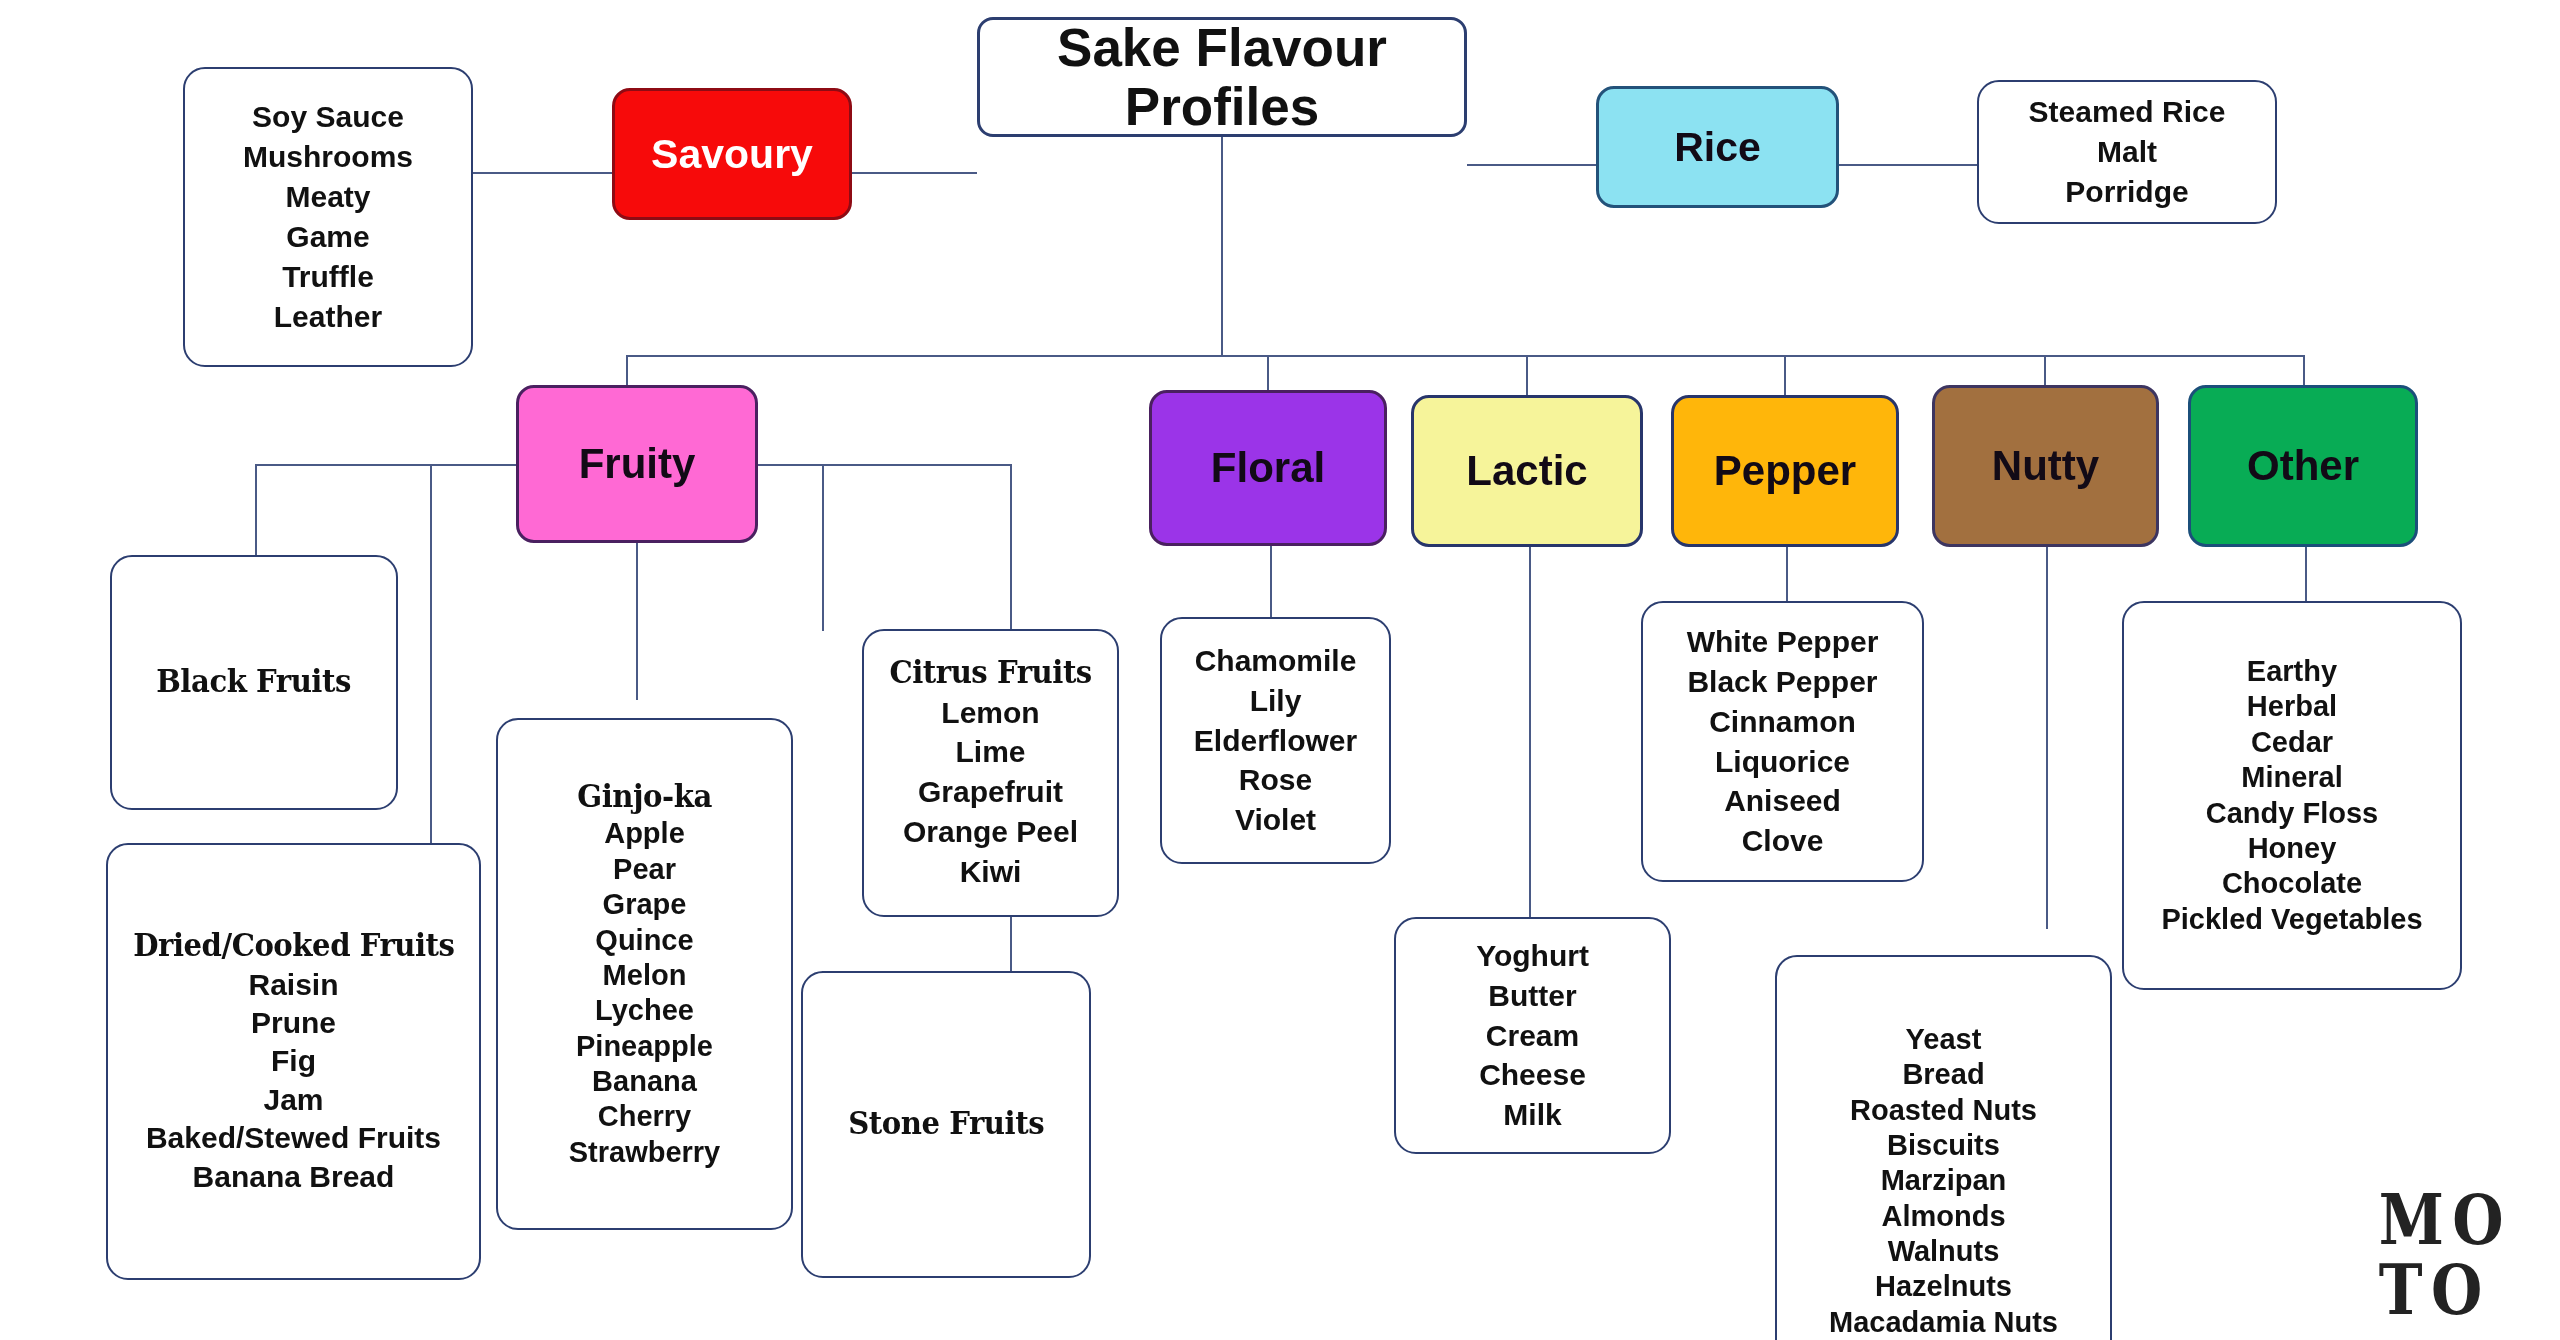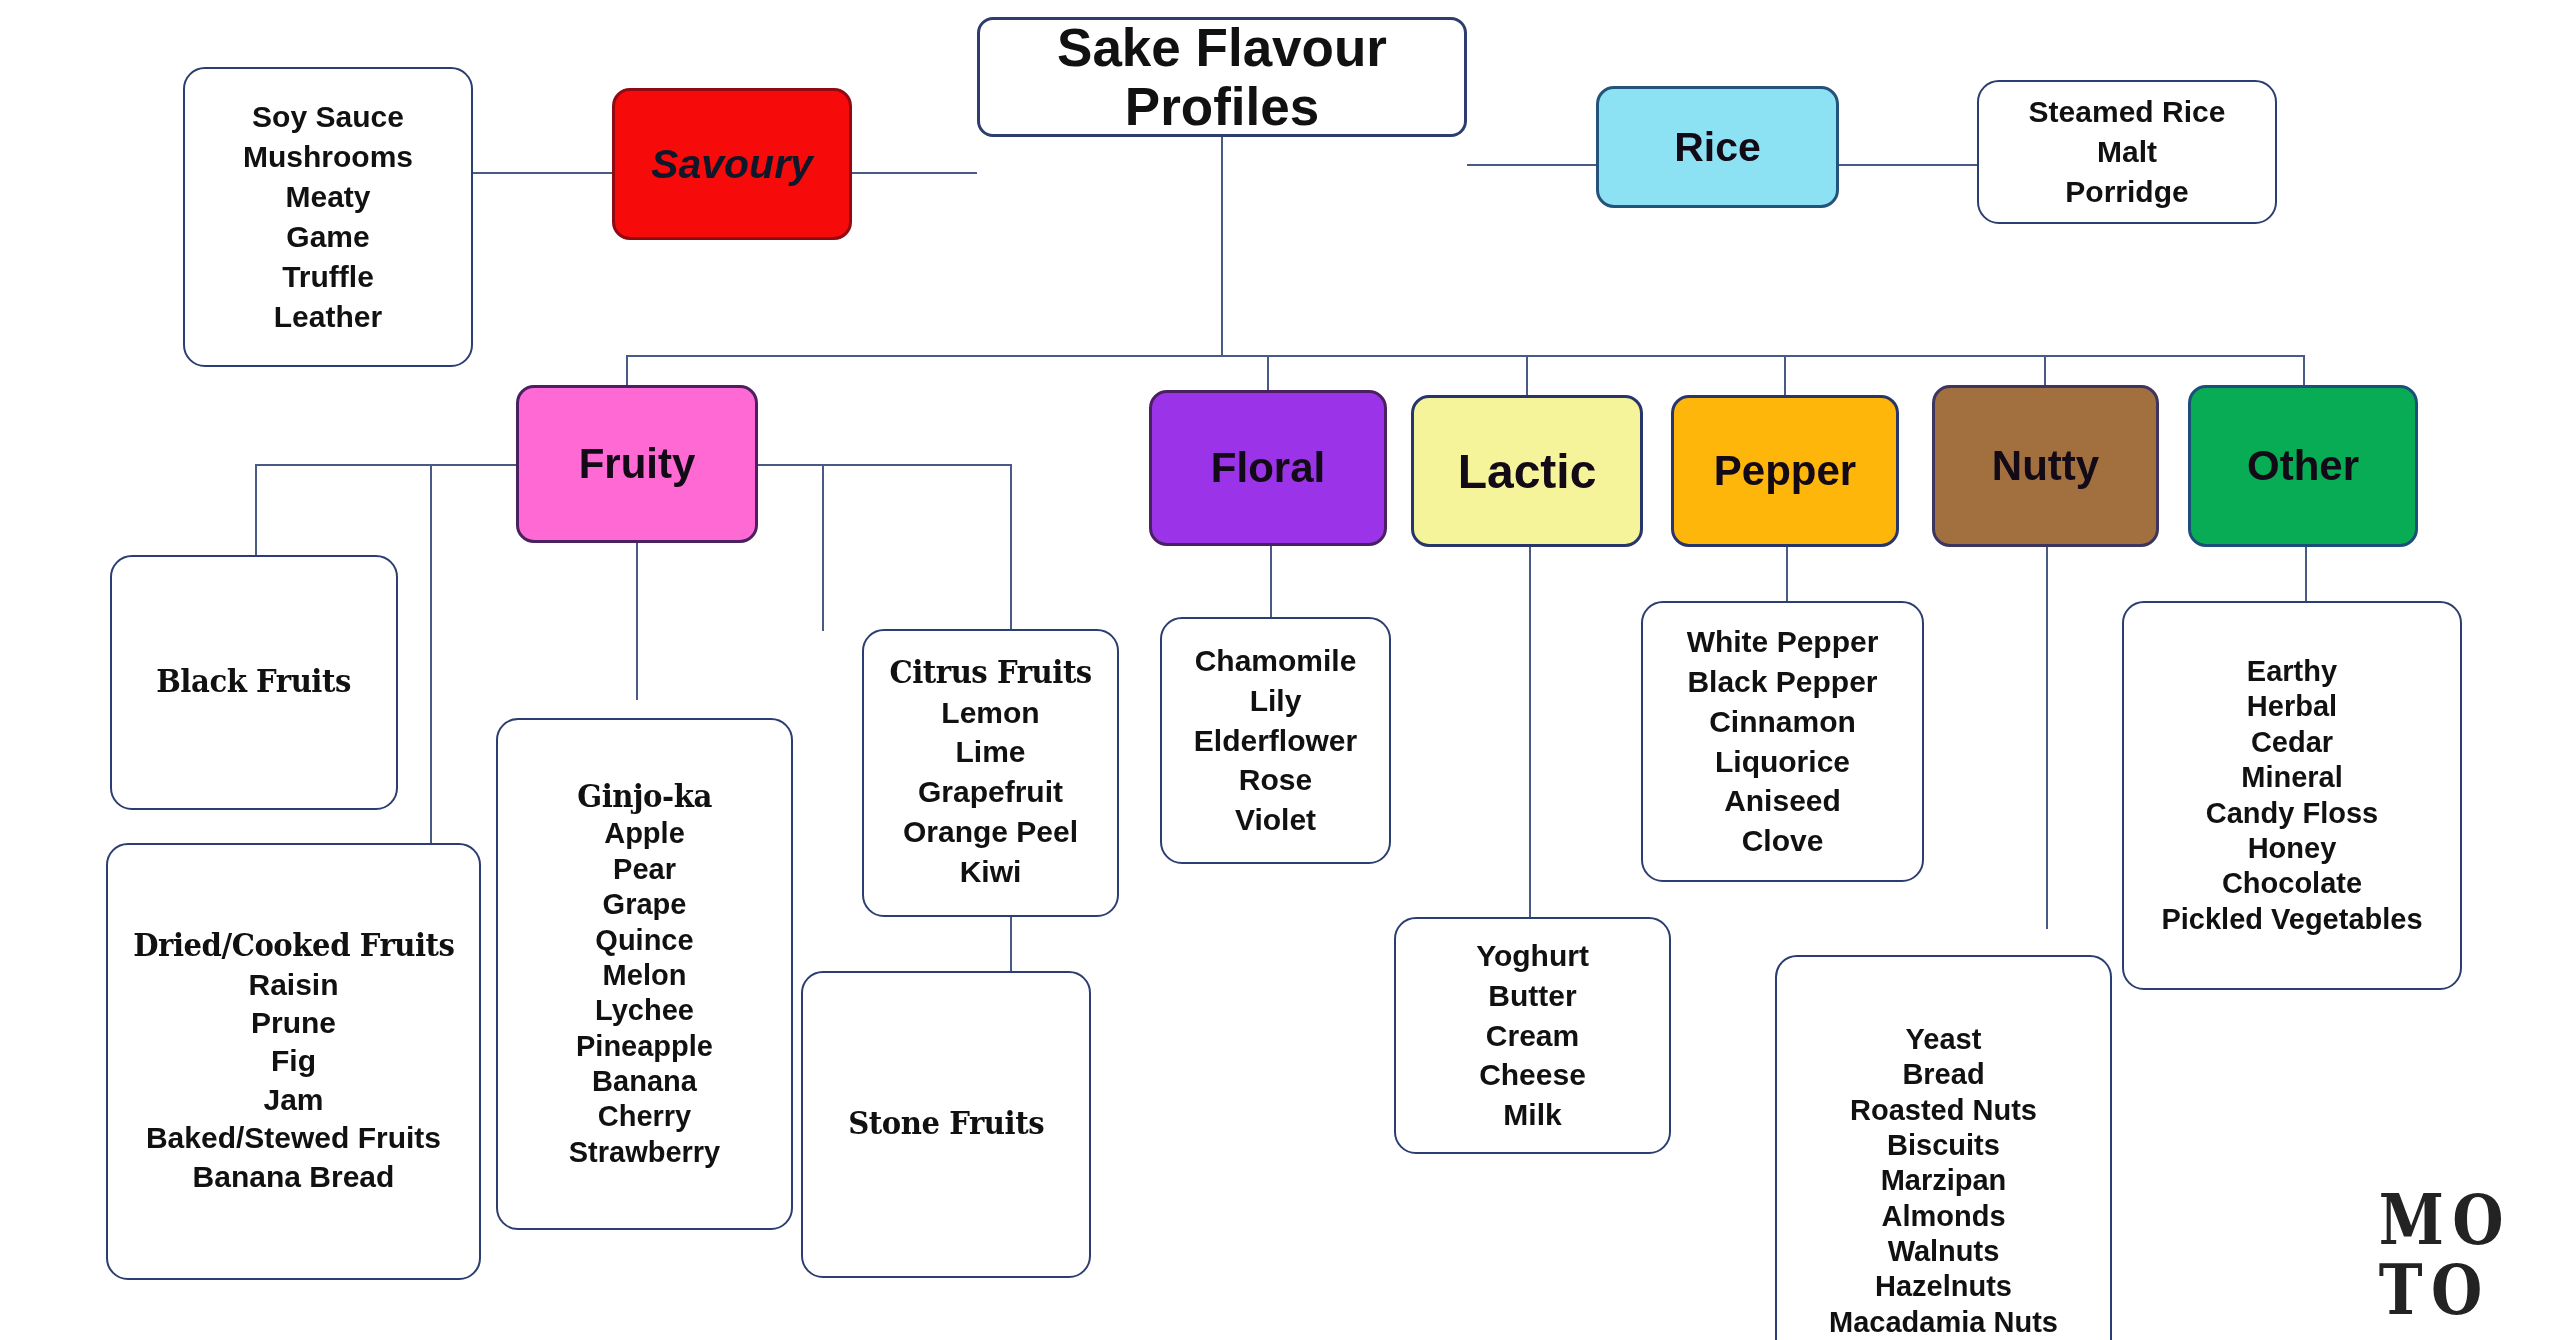--- a/index.html
+++ b/index.html
@@ -67,25 +67,25 @@
   }
 
   
   .chip{
     position:absolute;box-sizing:border-box;
     border-radius:18px;
     display:flex;align-items:center;justify-content:center;
     font-weight:bold;color:#120a16;
     text-align:center;
   }
-  #chip-savoury{left:612px;top:88px;width:240px;height:152px;background:#f70a0a;border:3px solid #8e0b14;font-size:41px;color:#0f172a;font-style:italic;}
+  #chip-savoury{left:612px;top:88px;width:240px;height:132px;background:#f70a0a;border:3px solid #8e0b14;font-size:41px;color:#ffffff;}
   #chip-rice{left:1596px;top:86px;width:243px;height:122px;background:#8ce2f2;border:3px solid #23527a;font-size:41px;}
   #chip-fruity{left:516px;top:385px;width:242px;height:158px;background:#ff69d4;border:3px solid #4a2060;font-size:42px;}
   #chip-floral{left:1149px;top:390px;width:238px;height:156px;background:#9b34e8;border:3px solid #4a2060;font-size:42px;}
-  #chip-lactic{left:1411px;top:395px;width:232px;height:152px;background:#f6f49a;border:3px solid #27356b;font-size:48px;}
+  #chip-lactic{left:1411px;top:395px;width:232px;height:152px;background:#f6f49a;border:3px solid #27356b;font-size:42px;}
   #chip-spice{left:1671px;top:395px;width:228px;height:152px;background:#ffb60a;border:3px solid #27356b;font-size:42px;}
   #chip-nutty{left:1932px;top:385px;width:227px;height:162px;background:#a2703f;border:3px solid #3d3560;font-size:42px;}
   #chip-other{left:2188px;top:385px;width:230px;height:162px;background:#08ac55;border:3px solid #1b4f7a;font-size:42px;}
 
   
   #lf-savoury{left:183px;top:67px;width:290px;height:300px;}
   #lf-rice{left:1977px;top:80px;width:300px;height:144px;}
   #lf-black{left:110px;top:555px;width:288px;height:255px;}
   #lf-dried{left:106px;top:843px;width:375px;height:437px;}
   #lf-ginjo{left:496px;top:698px;width:297px;height:512px;margin-top:20px;}

